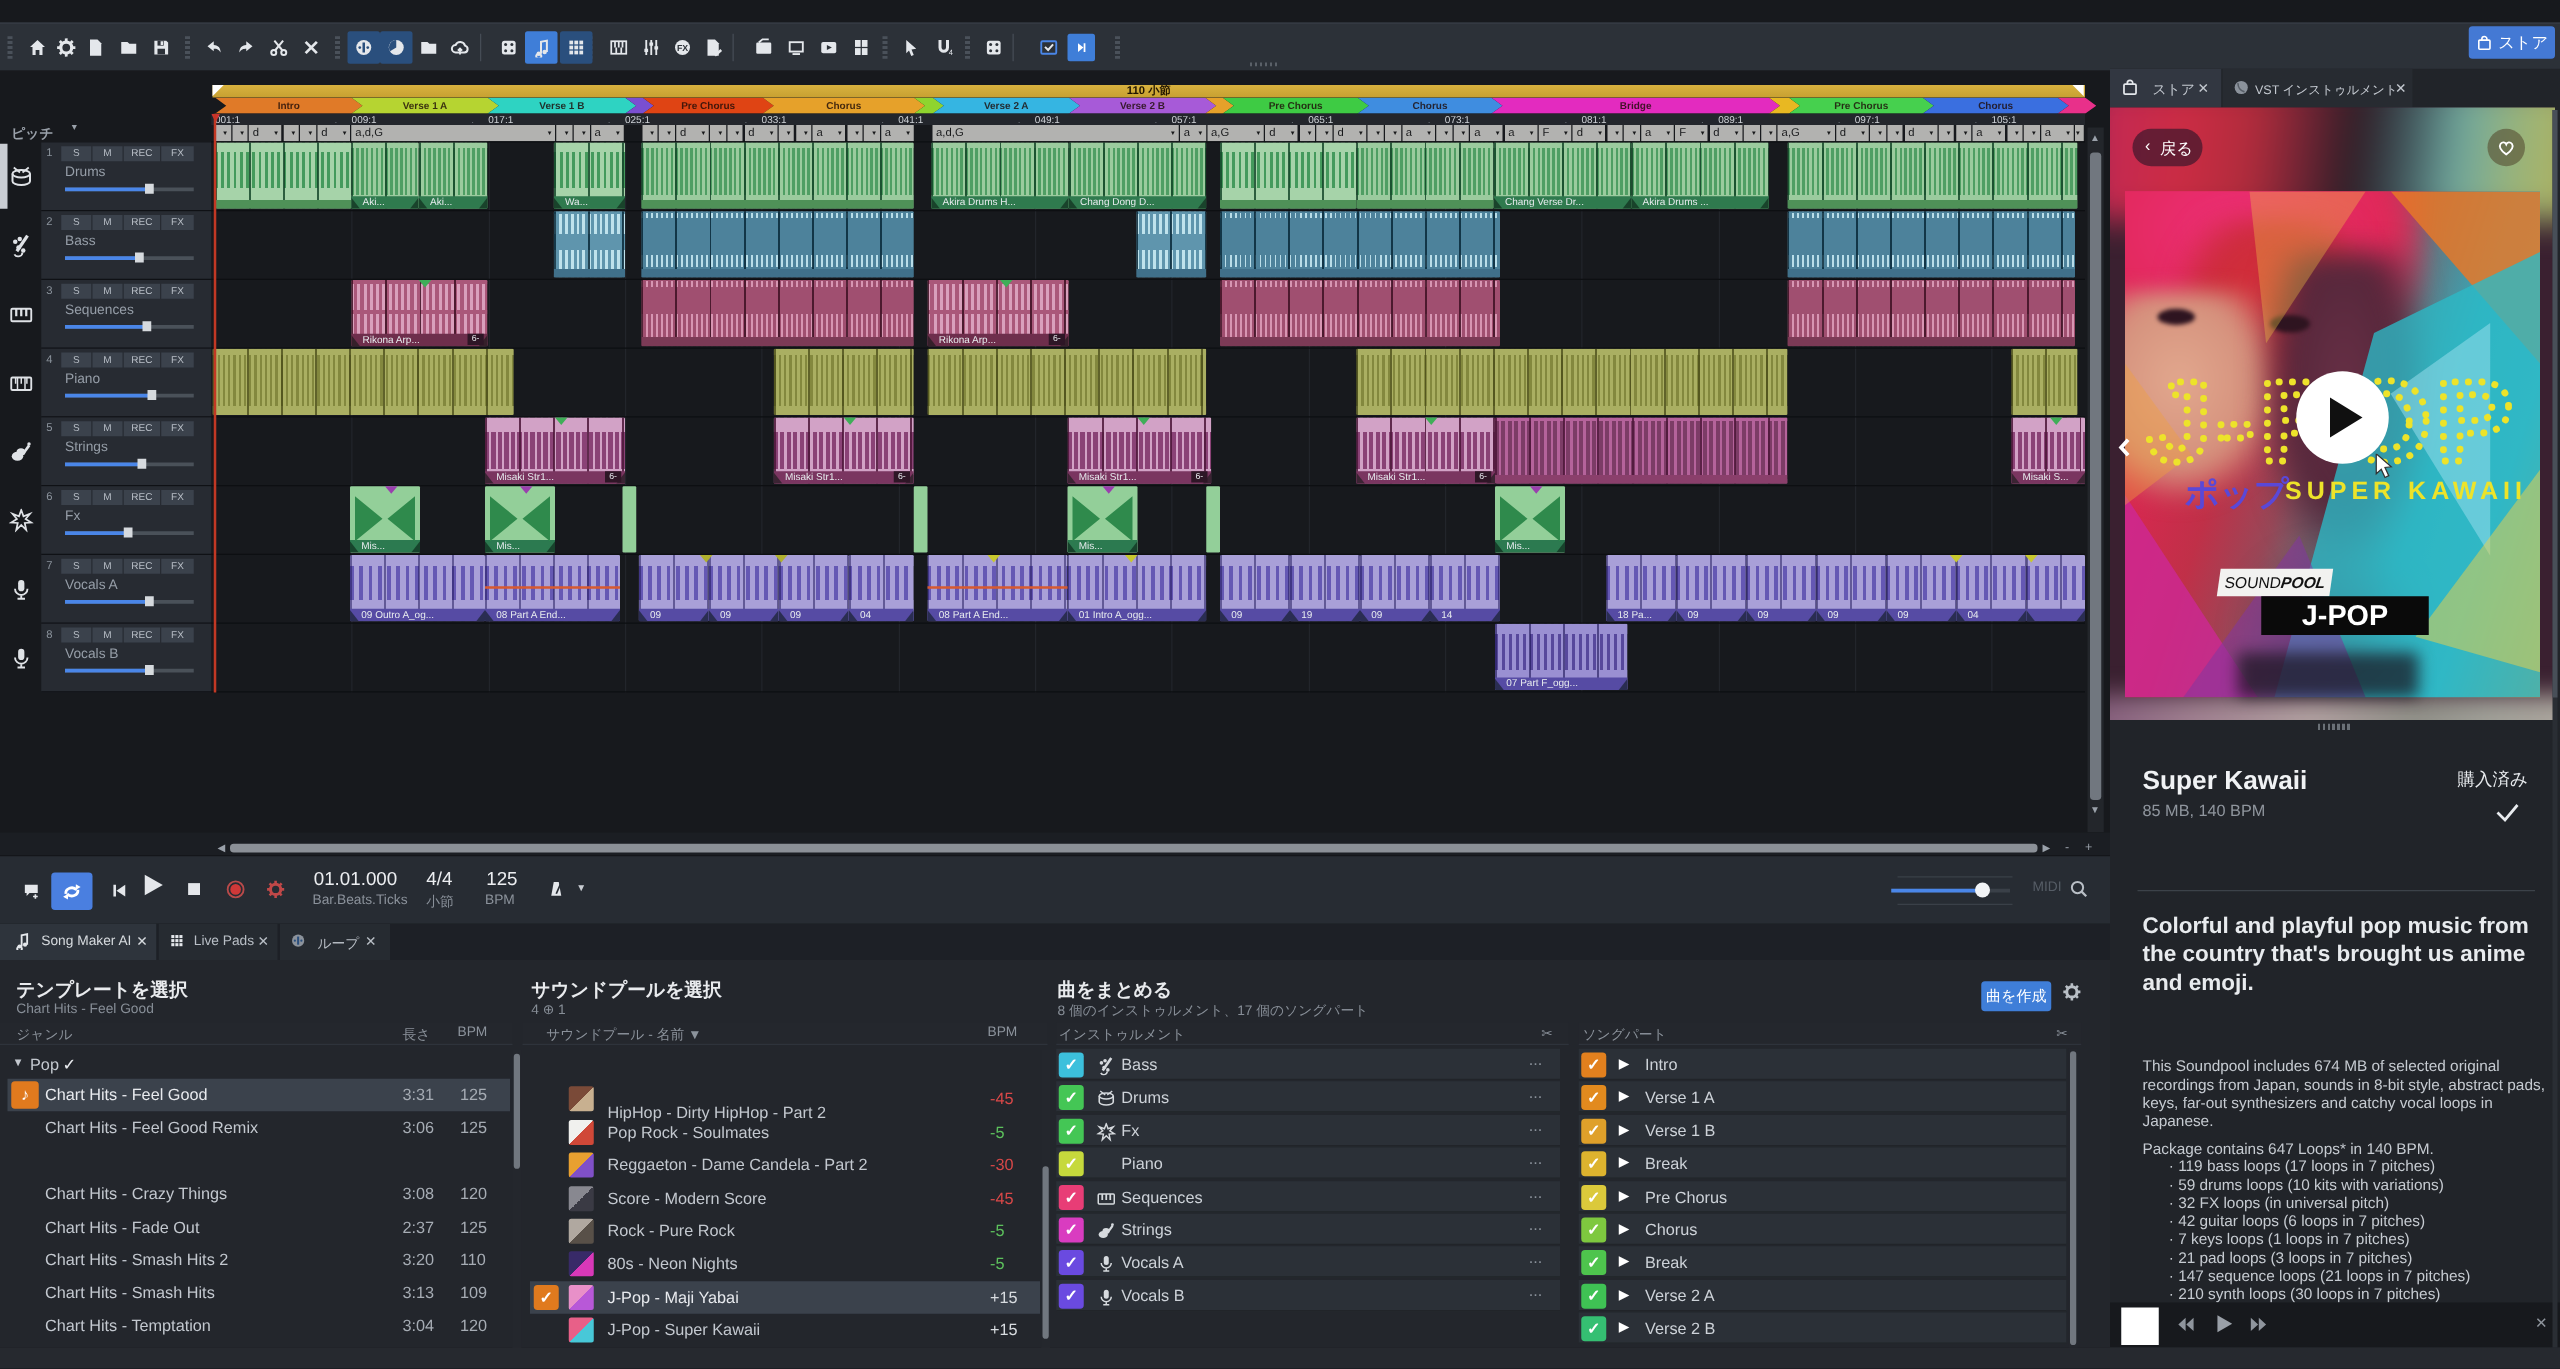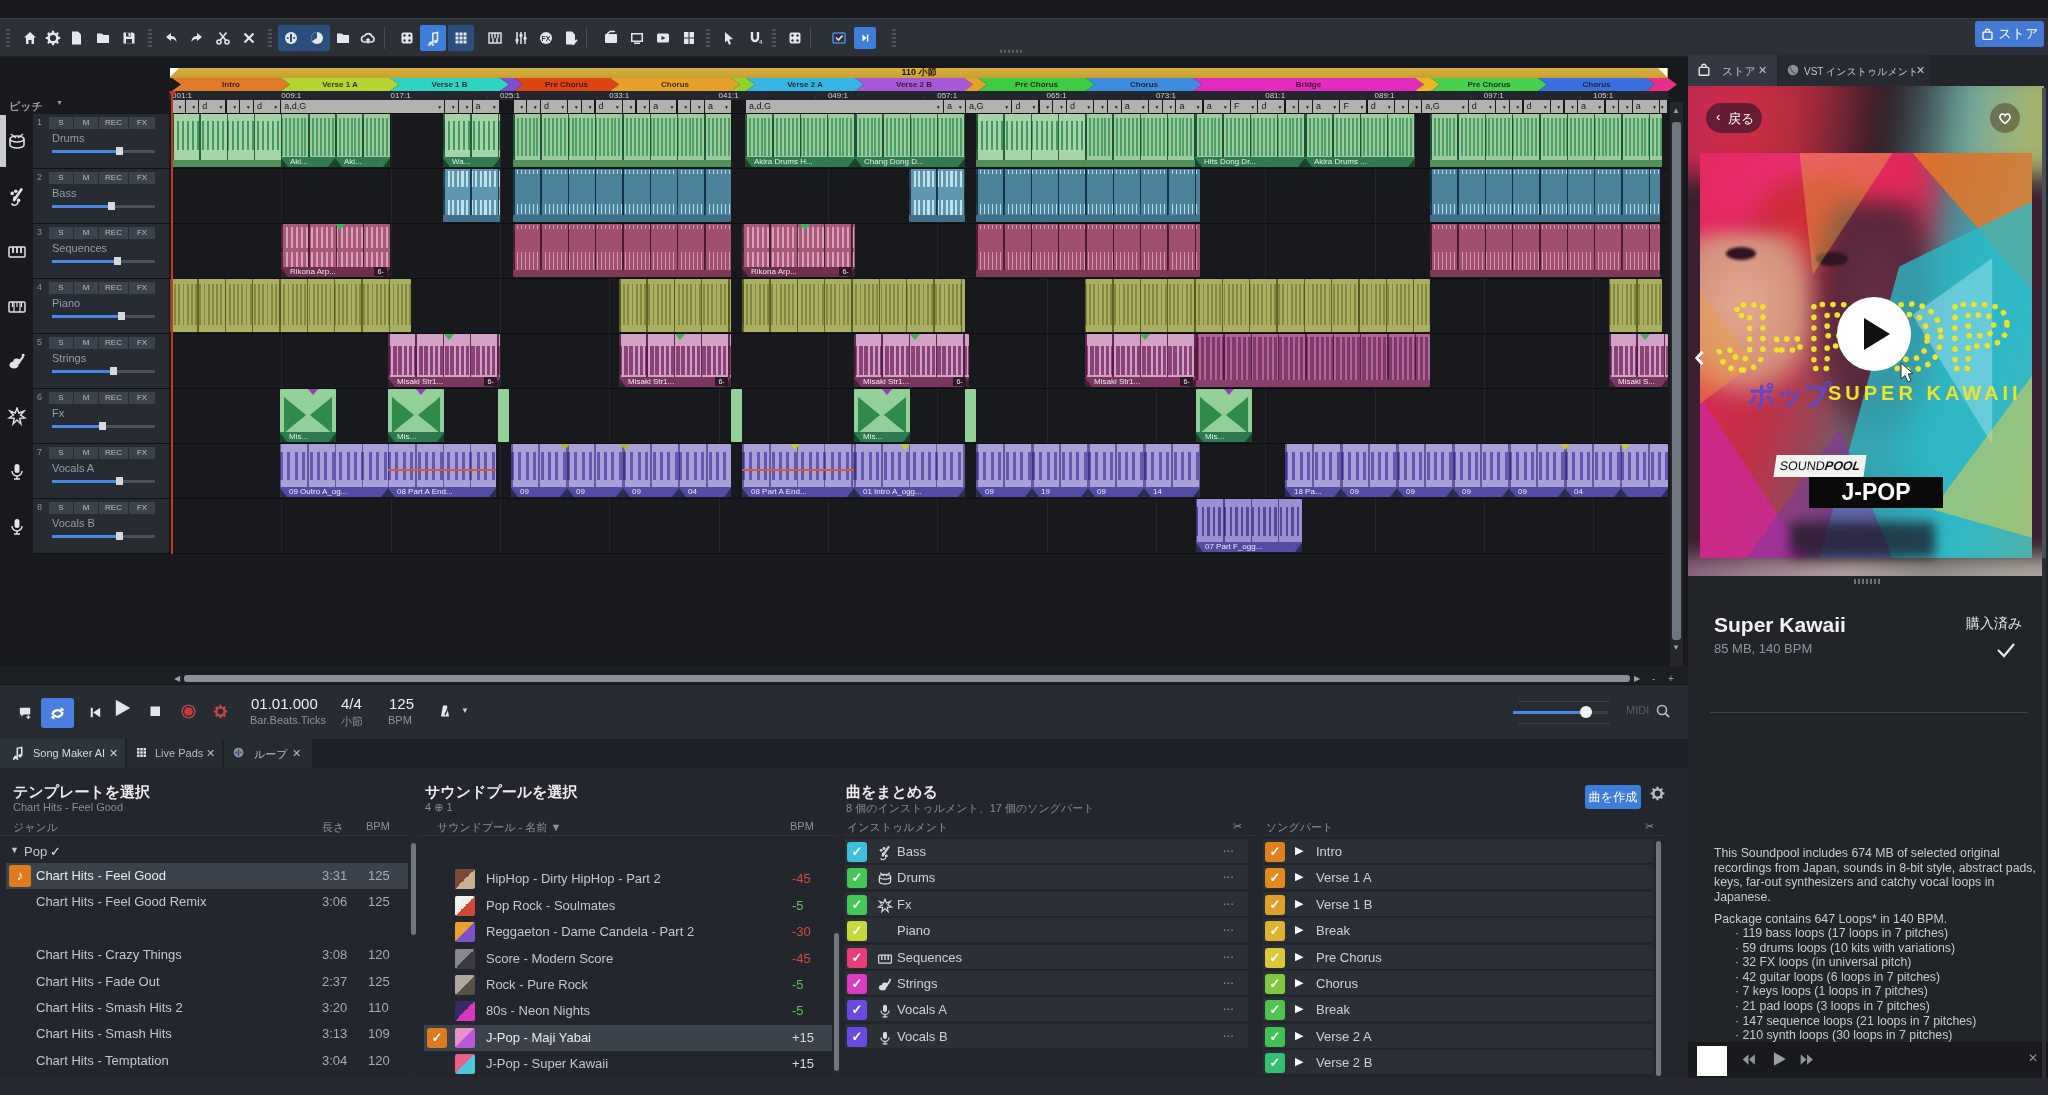--- a/index.html
+++ b/index.html
@@ -798,21 +798,21 @@
         <div class="clip" style="left:344.0px;top:1px;width:218.0px;height:53px;background:linear-gradient(180deg,rgba(0,0,0,0) 0 calc(100% - 7px),#4f9158 calc(100% - 7px) 100%),repeating-linear-gradient(90deg,rgba(14,64,36,.8) 0 1.5px,rgba(0,0,0,0) 1.5px 27.33px),linear-gradient(180deg,#9bcb9e 0% 8%,rgba(0,0,0,0) 8% 80%,#9bcb9e 80% 100%),repeating-linear-gradient(90deg,#4f9e63 0 2.0px,#9bcb9e 2.0px 3.9px);"></div>
         <div class="clip" style="left:576.0px;top:1px;width:110.0px;height:53px;background:linear-gradient(180deg,rgba(0,0,0,0) 0 calc(100% - 7px),#4f9158 calc(100% - 7px) 100%),repeating-linear-gradient(90deg,rgba(14,64,36,.8) 0 1.5px,rgba(0,0,0,0) 1.5px 27.33px),linear-gradient(180deg,#9bcb9e 0% 8%,rgba(0,0,0,0) 8% 80%,#9bcb9e 80% 100%),repeating-linear-gradient(90deg,#4f9e63 0 2.0px,#9bcb9e 2.0px 3.9px);">
           <div class="lbl" style="background:#2f7a4e;">Akira Drums H...</div>
         </div>
         <div class="clip" style="left:686.0px;top:1px;width:110.0px;height:53px;background:linear-gradient(180deg,rgba(0,0,0,0) 0 calc(100% - 7px),#4f9158 calc(100% - 7px) 100%),repeating-linear-gradient(90deg,rgba(14,64,36,.8) 0 1.5px,rgba(0,0,0,0) 1.5px 27.33px),linear-gradient(180deg,#9bcb9e 0% 8%,rgba(0,0,0,0) 8% 80%,#9bcb9e 80% 100%),repeating-linear-gradient(90deg,#4f9e63 0 2.0px,#9bcb9e 2.0px 3.9px);">
           <div class="lbl" style="background:#2f7a4e;">Chang Dong D...</div>
         </div>
         <div class="clip" style="left:807.0px;top:1px;width:109.0px;height:53px;background:linear-gradient(180deg,rgba(0,0,0,0) 0 calc(100% - 7px),#4f9158 calc(100% - 7px) 100%),repeating-linear-gradient(90deg,rgba(14,64,36,.8) 0 1.5px,rgba(0,0,0,0) 1.5px 27.33px),linear-gradient(180deg,#a6d3a9 0% 14%,rgba(0,0,0,0) 14% 68%,#a6d3a9 68% 100%),repeating-linear-gradient(90deg,#449a5c 0 2.2px,#a6d3a9 2.2px 5.0px);"></div>
         <div class="clip" style="left:916.0px;top:1px;width:110.0px;height:53px;background:linear-gradient(180deg,rgba(0,0,0,0) 0 calc(100% - 7px),#4f9158 calc(100% - 7px) 100%),repeating-linear-gradient(90deg,rgba(14,64,36,.8) 0 1.5px,rgba(0,0,0,0) 1.5px 27.33px),linear-gradient(180deg,#9bcb9e 0% 8%,rgba(0,0,0,0) 8% 80%,#9bcb9e 80% 100%),repeating-linear-gradient(90deg,#4f9e63 0 2.0px,#9bcb9e 2.0px 3.9px);"></div>
         <div class="clip" style="left:1026.0px;top:1px;width:110.0px;height:53px;background:linear-gradient(180deg,rgba(0,0,0,0) 0 calc(100% - 7px),#4f9158 calc(100% - 7px) 100%),repeating-linear-gradient(90deg,rgba(14,64,36,.8) 0 1.5px,rgba(0,0,0,0) 1.5px 27.33px),linear-gradient(180deg,#9bcb9e 0% 8%,rgba(0,0,0,0) 8% 80%,#9bcb9e 80% 100%),repeating-linear-gradient(90deg,#4f9e63 0 2.0px,#9bcb9e 2.0px 3.9px);">
-          <div class="lbl" style="background:#2f7a4e;">Hits Dong Dr...</div>
+          <div class="lbl" style="background:#2f7a4e;">Chang Verse Dr...</div>
         </div>
         <div class="clip" style="left:1136.0px;top:1px;width:110.0px;height:53px;background:linear-gradient(180deg,rgba(0,0,0,0) 0 calc(100% - 7px),#4f9158 calc(100% - 7px) 100%),repeating-linear-gradient(90deg,rgba(14,64,36,.8) 0 1.5px,rgba(0,0,0,0) 1.5px 27.33px),linear-gradient(180deg,#9bcb9e 0% 8%,rgba(0,0,0,0) 8% 80%,#9bcb9e 80% 100%),repeating-linear-gradient(90deg,#4f9e63 0 2.0px,#9bcb9e 2.0px 3.9px);">
           <div class="lbl" style="background:#2f7a4e;">Akira Drums ...</div>
         </div>
         <div class="clip" style="left:1261.0px;top:1px;width:232.0px;height:53px;background:linear-gradient(180deg,rgba(0,0,0,0) 0 calc(100% - 7px),#4f9158 calc(100% - 7px) 100%),repeating-linear-gradient(90deg,rgba(14,64,36,.8) 0 1.5px,rgba(0,0,0,0) 1.5px 27.33px),linear-gradient(180deg,#9bcb9e 0% 8%,rgba(0,0,0,0) 8% 80%,#9bcb9e 80% 100%),repeating-linear-gradient(90deg,#4f9e63 0 2.0px,#9bcb9e 2.0px 3.9px);"></div>
         <div class="clip" style="left:274.0px;top:56px;width:57.0px;height:53px;background:linear-gradient(180deg,rgba(0,0,0,0) 0 calc(100% - 7px),#40708a calc(100% - 7px) 100%),repeating-linear-gradient(90deg,rgba(8,40,56,.85) 0 1.5px,rgba(0,0,0,0) 1.5px 27.33px),linear-gradient(180deg,#5f95ad 0% 4%,rgba(0,0,0,0) 4% 34%,#5f95ad 34% 58%,rgba(0,0,0,0) 58% 94%,#5f95ad 94% 100%),repeating-linear-gradient(90deg,#bfe2ec 0 2.2px,#5f95ad 2.2px 4.6px);"></div>
         <div class="clip" style="left:344.0px;top:56px;width:218.0px;height:53px;background:linear-gradient(180deg,rgba(0,0,0,0) 0 calc(100% - 7px),#40708a calc(100% - 7px) 100%),repeating-linear-gradient(90deg,rgba(8,40,56,.85) 0 1.5px,rgba(0,0,0,0) 1.5px 27.33px),linear-gradient(180deg,#4d829b 0% 2%,rgba(0,0,0,0) 2% 10%,#4d829b 10% 66%,rgba(0,0,0,0) 66% 84%,#4d829b 84% 100%),repeating-linear-gradient(90deg,#b9dde8 0 1.2px,#4d829b 1.2px 4.0px);"></div>
         <div class="clip" style="left:740.0px;top:56px;width:56.0px;height:53px;background:linear-gradient(180deg,rgba(0,0,0,0) 0 calc(100% - 7px),#40708a calc(100% - 7px) 100%),repeating-linear-gradient(90deg,rgba(8,40,56,.85) 0 1.5px,rgba(0,0,0,0) 1.5px 27.33px),linear-gradient(180deg,#5f95ad 0% 4%,rgba(0,0,0,0) 4% 34%,#5f95ad 34% 58%,rgba(0,0,0,0) 58% 94%,#5f95ad 94% 100%),repeating-linear-gradient(90deg,#bfe2ec 0 2.2px,#5f95ad 2.2px 4.6px);"></div>
         <div class="clip" style="left:807.0px;top:56px;width:224.0px;height:53px;background:linear-gradient(180deg,rgba(0,0,0,0) 0 calc(100% - 7px),#40708a calc(100% - 7px) 100%),repeating-linear-gradient(90deg,rgba(8,40,56,.85) 0 1.5px,rgba(0,0,0,0) 1.5px 27.33px),linear-gradient(180deg,#4d829b 0% 2%,rgba(0,0,0,0) 2% 10%,#4d829b 10% 66%,rgba(0,0,0,0) 66% 84%,#4d829b 84% 100%),repeating-linear-gradient(90deg,#b9dde8 0 1.2px,#4d829b 1.2px 4.0px);"></div>
         <div class="clip" style="left:1261.0px;top:56px;width:230.0px;height:53px;background:linear-gradient(180deg,rgba(0,0,0,0) 0 calc(100% - 7px),#40708a calc(100% - 7px) 100%),repeating-linear-gradient(90deg,rgba(8,40,56,.85) 0 1.5px,rgba(0,0,0,0) 1.5px 27.33px),linear-gradient(180deg,#4d829b 0% 2%,rgba(0,0,0,0) 2% 10%,#4d829b 10% 66%,rgba(0,0,0,0) 66% 84%,#4d829b 84% 100%),repeating-linear-gradient(90deg,#b9dde8 0 1.2px,#4d829b 1.2px 4.0px);"></div>
@@ -1162,21 +1162,21 @@
       </div>
       <div class="lrow" style="left:6px;top:279.8px;width:402px;">
         <span style="position:absolute;left:30px;top:5px;">Chart Hits - Temptation</span>
         <span style="position:absolute;left:316px;top:5px;color:#a6acb4;">3:04</span>
         <span style="position:absolute;left:362px;top:5px;color:#a6acb4;">120</span>
       </div>
       <div class="abs" style="left:410px;top:72px;width:7px;height:240px;background:#24272d;"></div>
       <div class="vthumb abs" style="left:411px;top:75px;width:5px;height:92px;"></div>
       <div class="lrow" style="left:424px;top:98.4px;width:408px;">
         <div class="thumbnail" style="left:31px;background:linear-gradient(135deg,#7a4a38 0 50%,#c8b090 50% 100%);"></div>
-        <span style="position:absolute;left:62px;top:5px;text-align:center;">HipHop - Dirty HipHop - Part 2</span>
+        <span style="position:absolute;left:62px;top:16px;text-align:center;">HipHop - Dirty HipHop - Part 2</span>
         <span class="bpm-r" style="position:absolute;left:368px;top:5px;">-45</span>
       </div>
       <div class="lrow" style="left:424px;top:124.80000000000001px;width:408px;">
         <div class="thumbnail" style="left:31px;background:linear-gradient(135deg,#f0f0ee 0 50%,#d04838 50% 100%);"></div>
         <span style="position:absolute;left:62px;top:5px;">Pop Rock - Soulmates</span>
         <span class="bpm-g" style="position:absolute;left:368px;top:5px;">-5</span>
       </div>
       <div class="lrow" style="left:424px;top:151.20000000000002px;width:408px;">
         <div class="thumbnail" style="left:31px;background:linear-gradient(135deg,#e8a030 0 50%,#8050c8 50% 100%);"></div>
         <span style="position:absolute;left:62px;top:5px;">Reggaeton - Dame Candela - Part 2</span>
@@ -1405,20 +1405,21 @@
       </div>
       <div class="abs" style="left:166px;top:524px;width:26px;height:5px;background:repeating-linear-gradient(90deg,#6a7076 0 2px,transparent 2px 4px);"></div>
       <div id="desc">
         <h1 class="abs" style="left:26px;top:37px;">Super Kawaii</h1>
         <div class="abs" style="left:26px;top:65px;color:#8f959d;font-size:13px;">85 MB, 140 BPM</div>
         <div class="abs" style="left:278px;top:39px;color:#e8ebee;font-size:14px;">購入済み</div>
         <svg class="abs" style="left:308px;top:66px" width="20" height="16" viewBox="0 0 20 16">
           <path d="M2 8 L8 14 L18 2" fill="none" stroke="#e8ebee" stroke-width="2.2"></path>
         </svg>
         <div class="abs" style="left:22px;top:136px;width:318px;height:1px;background:#3c4249;"></div>
+        <div class="bold abs" style="left:26px;top:153px;width:330px;">Colorful and playful pop music from the country that's brought us anime and emoji.</div>
         <p class="abs" style="left:26px;top:270px;width:322px;">This Soundpool includes 674 MB of selected original recordings from Japan, sounds in 8-bit style, abstract pads, keys, far-out synthesizers and catchy vocal loops in Japanese.</p>
         <p class="abs" style="left:26px;top:336px;width:322px;">Package contains 647 Loops* in 140 BPM.</p>
         <p class="abs" style="left:47px;top:350px;width:300px;">· 119 bass loops (17 loops in 7 pitches)</p>
         <p class="abs" style="left:47px;top:364.6px;width:300px;">· 59 drums loops (10 kits with variations)</p>
         <p class="abs" style="left:47px;top:379.20000000000005px;width:300px;">· 32 FX loops (in universal pitch)</p>
         <p class="abs" style="left:47px;top:393.80000000000007px;width:300px;">· 42 guitar loops (6 loops in 7 pitches)</p>
         <p class="abs" style="left:47px;top:408.4000000000001px;width:300px;">· 7 keys loops (1 loops in 7 pitches)</p>
         <p class="abs" style="left:47px;top:423.0000000000001px;width:300px;">· 21 pad loops (3 loops in 7 pitches)</p>
         <p class="abs" style="left:47px;top:437.60000000000014px;width:300px;">· 147 sequence loops (21 loops in 7 pitches)</p>
         <p class="abs" style="left:47px;top:452.20000000000016px;width:300px;">· 210 synth loops (30 loops in 7 pitches)</p>

